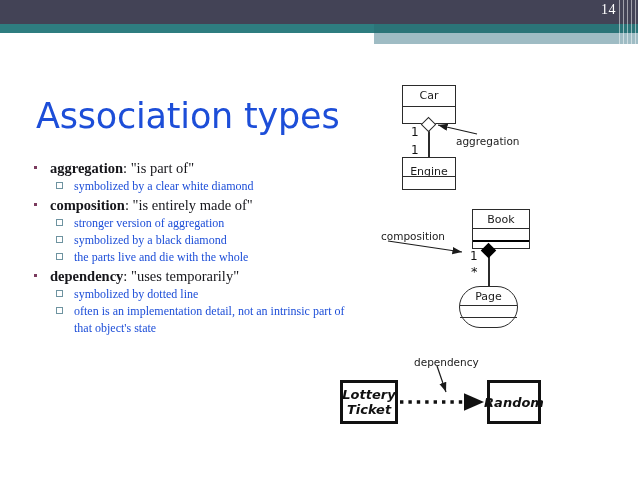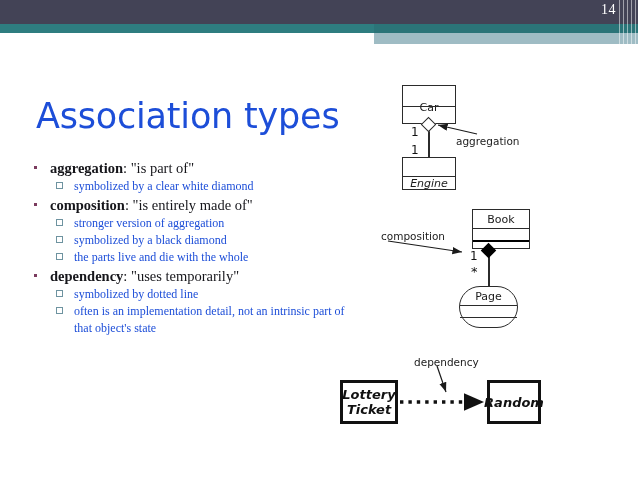--- a/index.html
+++ b/index.html
@@ -250,33 +250,33 @@
       <span class="sq"></span>
       <span>symbolized by dotted line</span>
     </div>
     <div class="lvl2">
       <span class="sq"></span>
       <span>often is an implementation detail, not an intrinsic part of that object's state</span>
     </div>
   </div>
 
   <div class="uml-box" style="left:402px; top:85px; width:54px; height:39px;">
-    <div class="uml-name" style="margin-top:16px;">Car</div>
+    <div class="uml-name" style="margin-top:4px;">Car</div>
     <div class="uml-sep" style="top:20px;"></div>
   </div>
 
   <div class="conn" style="left:428px; top:124px; width:1.5px; height:33px;"></div>
 
   <div class="diamond-open" style="left:423px; top:119px;"></div>
 
   <div class="mult" style="left:411px; top:126px;">1</div>
   <div class="mult" style="left:411px; top:144px;">1</div>
 
   <div class="uml-box" style="left:402px; top:157px; width:54px; height:33px;">
-    <div class="uml-name" style="margin-top:20px;font-style:italic;">Engine</div>
+    <div class="uml-name" style="margin-top:8px;">Engine</div>
     <div class="uml-sep" style="top:18px;"></div>
   </div>
 
   <div class="annot" style="left:456px; top:136px;">aggregation</div>
 
   <div class="uml-box" style="left:460px; top:209px; width:58px; height:40px;margin-left:12px;">
     <div class="uml-name" style="margin-top:4px;">Book</div>
     <div class="uml-sep" style="top:18px;"></div>
     <div class="uml-sep thick" style="top:30px;"></div>
   </div>

